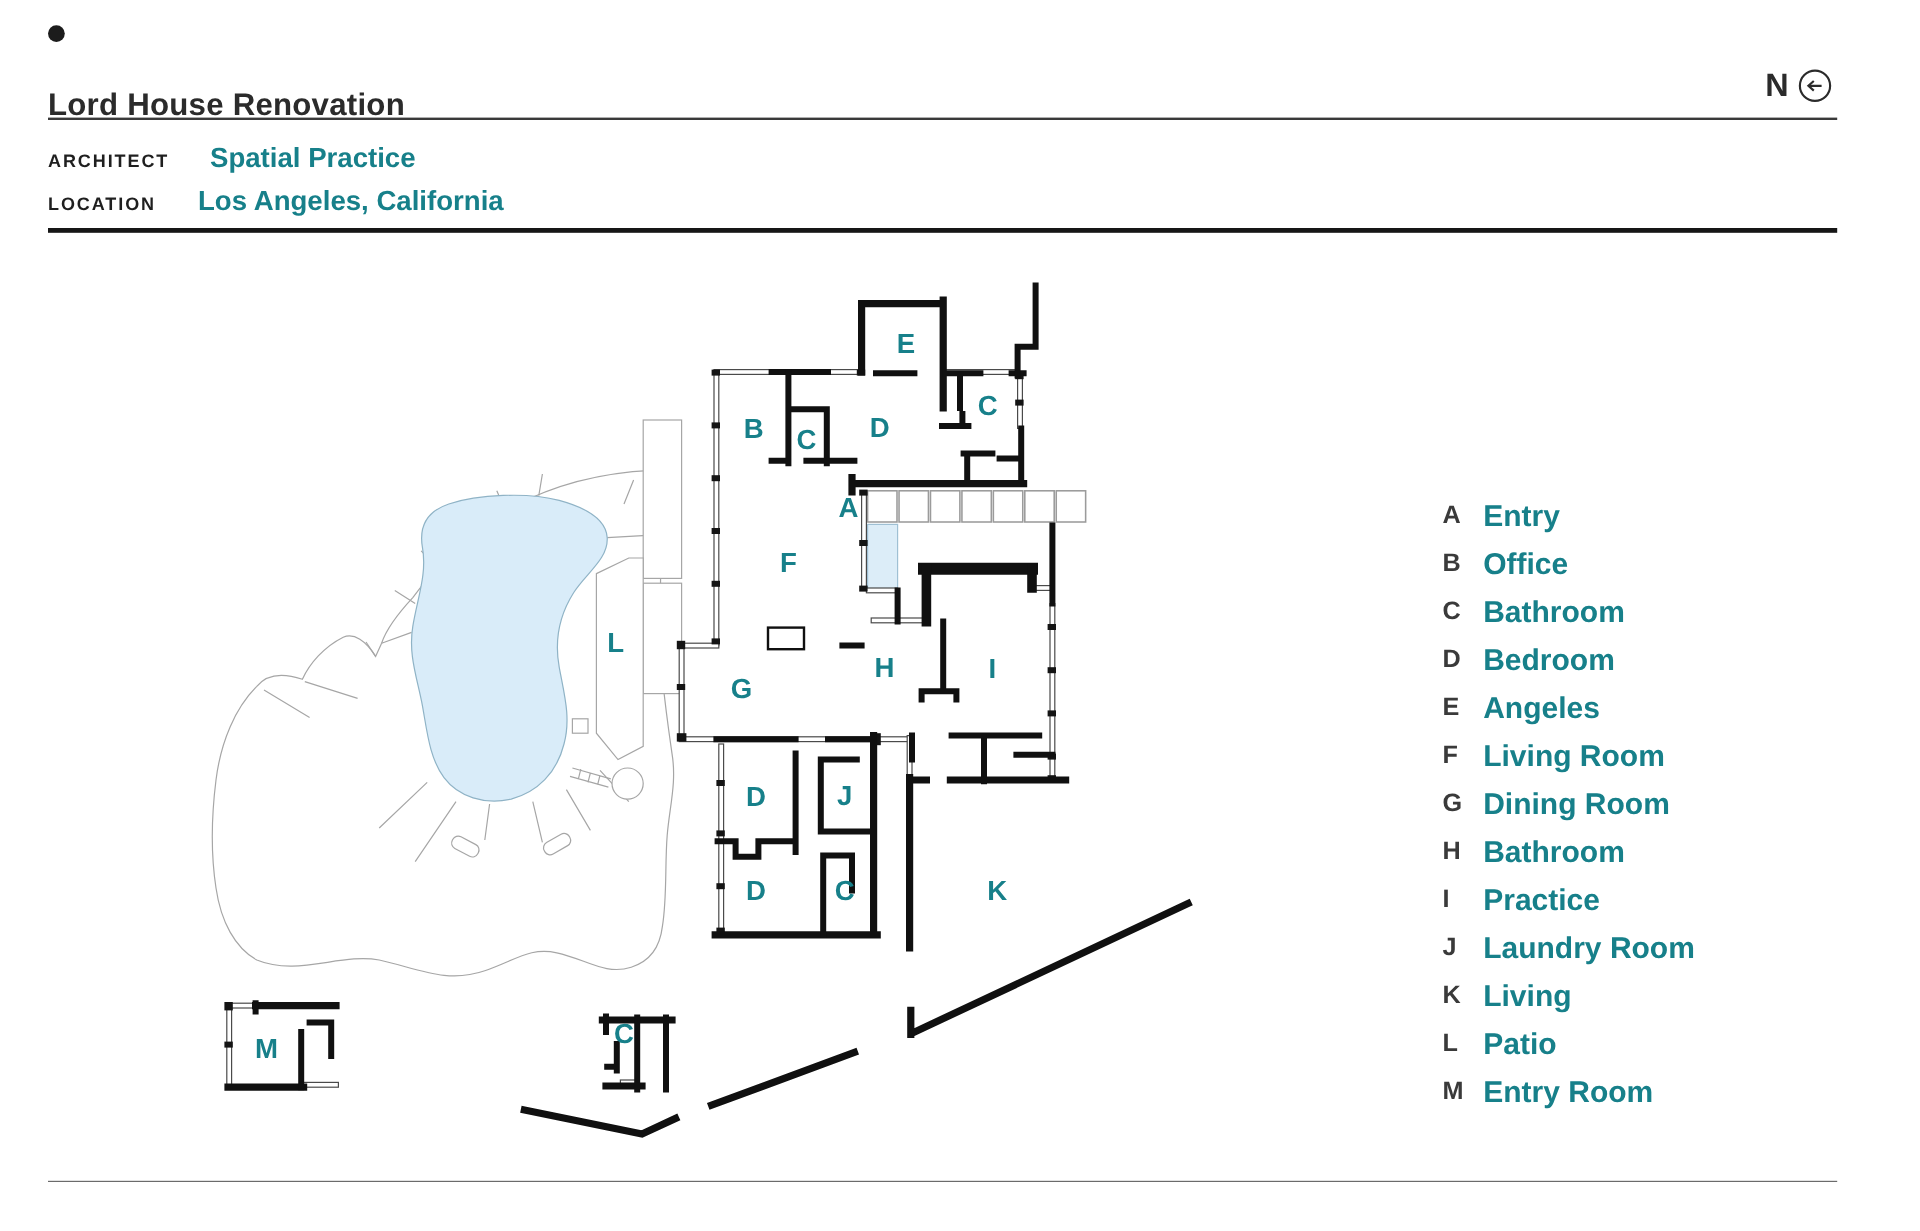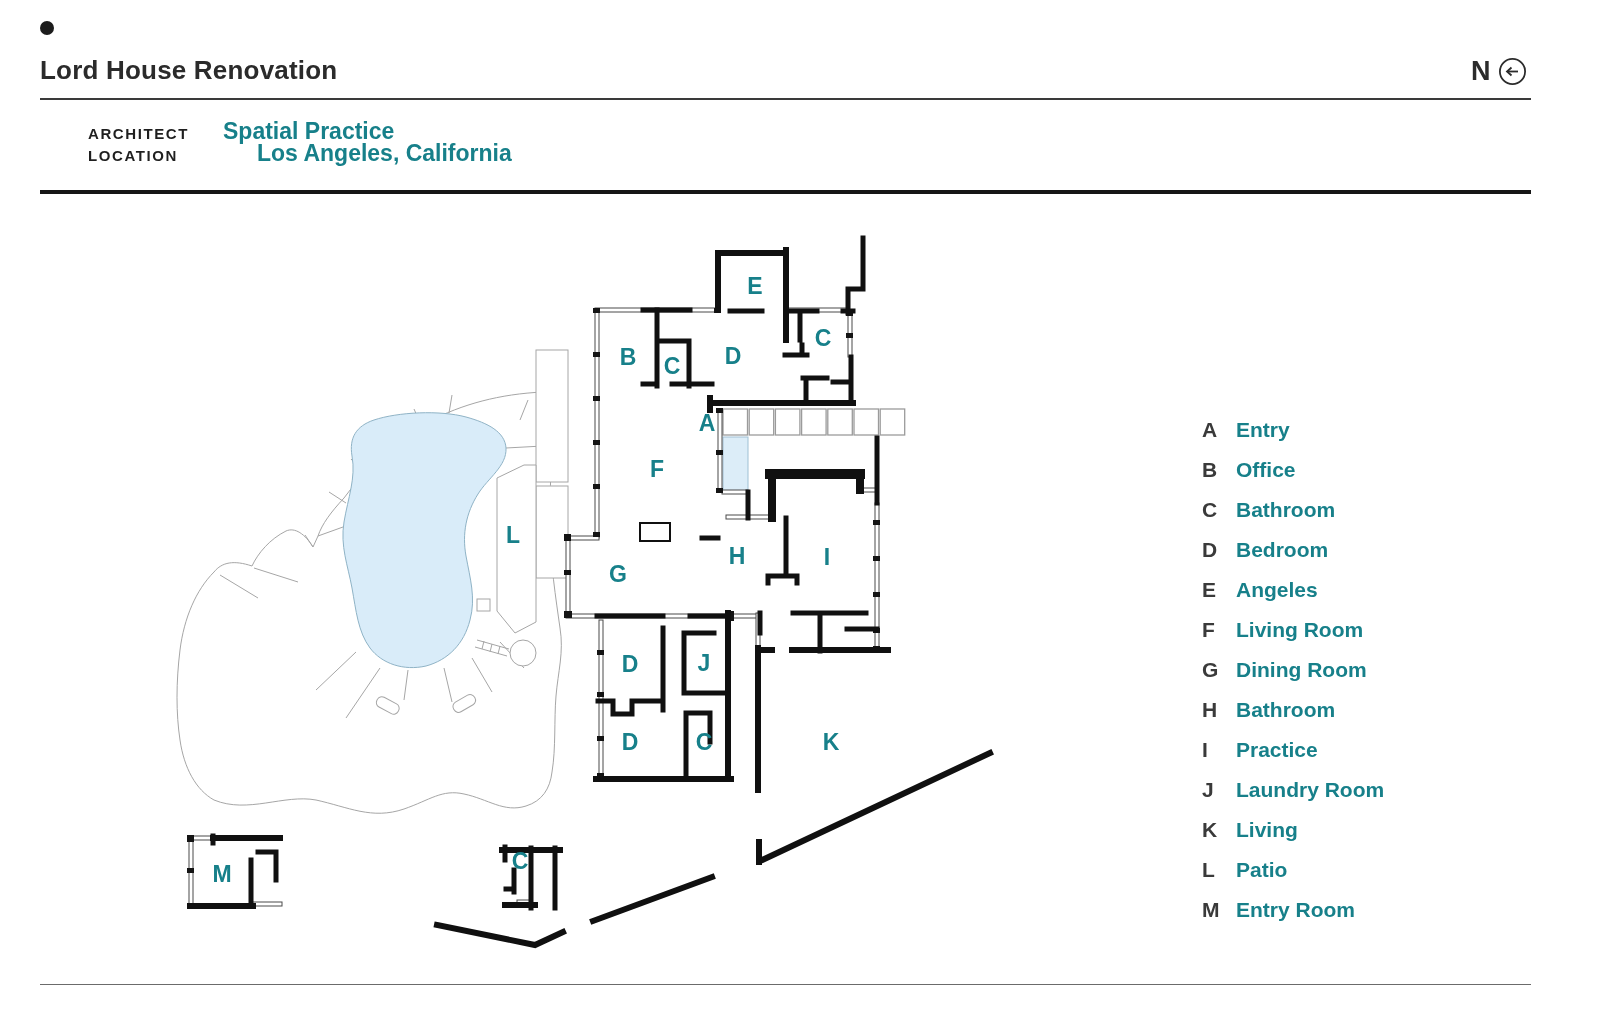--- a/index.html
+++ b/index.html
@@ -1,35 +1,35 @@
 <!DOCTYPE html>
 <html><head>
 <meta charset="utf-8">
 <style>
   html,body{margin:0;padding:0;background:#fff;}
   body{width:1600px;height:1026px;position:relative;font-family:"Liberation Sans",sans-serif;overflow:hidden;}
   .abs{position:absolute;}
   #dot{left:40px;top:21px;width:14px;height:14px;border-radius:50%;background:#1c1c1c;}
-  #title{left:40px;top:55px;font-size:26px;font-weight:800;color:#2b2b2b;letter-spacing:.2px;}
+  #title{left:40px;top:72px;font-size:26px;font-weight:800;color:#2b2b2b;letter-spacing:.2px;}
   #north{left:1471px;top:56px;display:flex;align-items:center;gap:7px;}
   #north .n{font-size:27px;font-weight:800;color:#2b2b2b;}
   .rule{left:40px;width:1491px;background:#3a3a3a;}
   #rule1{top:98px;height:2px;}
   #rule2{top:190px;height:4px;background:#161616;}
   #rule3{top:984px;height:1px;background:#6b6b6b;}
-  .metarow{left:40px;display:flex;align-items:baseline;margin-left:48px;}
+  .metarow{left:40px;display:flex;align-items:baseline;}
   #meta1{top:118px;}
-  #meta2{top:140px;gap:44px;}
+  #meta2{top:154px;}
   .metalabel{font-size:15px;font-weight:700;letter-spacing:1.6px;color:#1f1f1f;width:135px;}
   #meta2 .metalabel{width:125px;}
   .metavalue{font-size:23px;font-weight:700;color:#17808A;}
   #legend{left:1202px;top:410px;}
   .lrow{display:flex;align-items:center;height:40px;}
   .lkey{width:34px;font-size:21px;font-weight:700;color:#3a3a3a;}
-  .lname{font-size:21px;font-weight:700;color:#17808A;}
+  .lname{font-size:25px;font-weight:700;color:#17808A;}
   #plan{left:0;top:0;}
   svg text.room{font-family:"Liberation Sans",sans-serif;font-size:23px;font-weight:700;fill:#17808A;text-anchor:middle;}
   .w{stroke:#101010;stroke-width:5;fill:none;stroke-linecap:square;}
   .w6{stroke:#101010;stroke-width:6;fill:none;stroke-linecap:square;}
   .w8{stroke:#101010;stroke-width:8;fill:none;stroke-linecap:square;}
   .w10{stroke:#101010;stroke-width:10;fill:none;stroke-linecap:square;}
   .tn{fill:#ffffff;stroke:#4a4a4a;stroke-width:1;}
   .gr{stroke:#a6a6a6;stroke-width:1;fill:none;}
   .grf{stroke:#a6a6a6;stroke-width:1;fill:#ffffff;}
   .tick{fill:#141414;}

